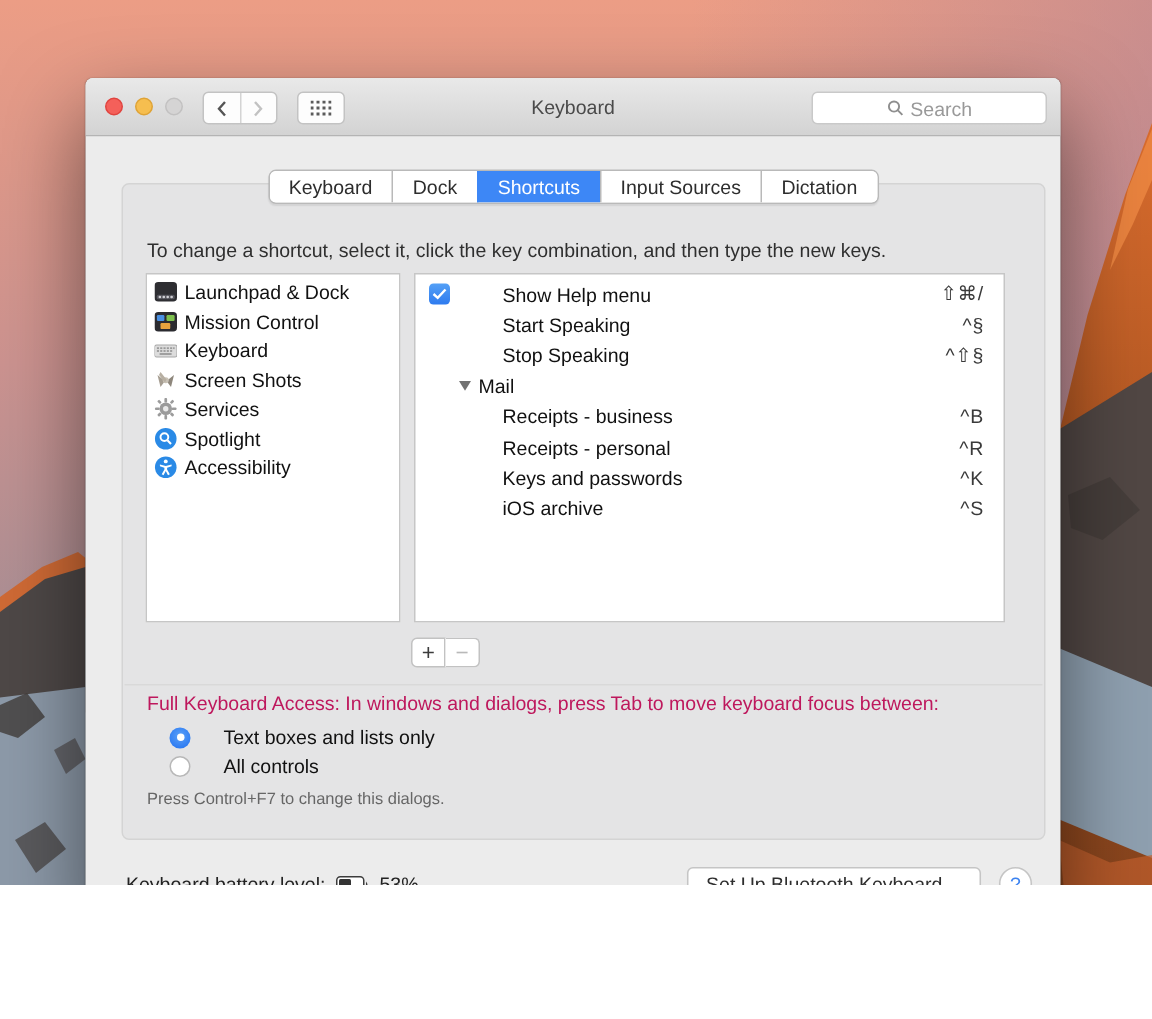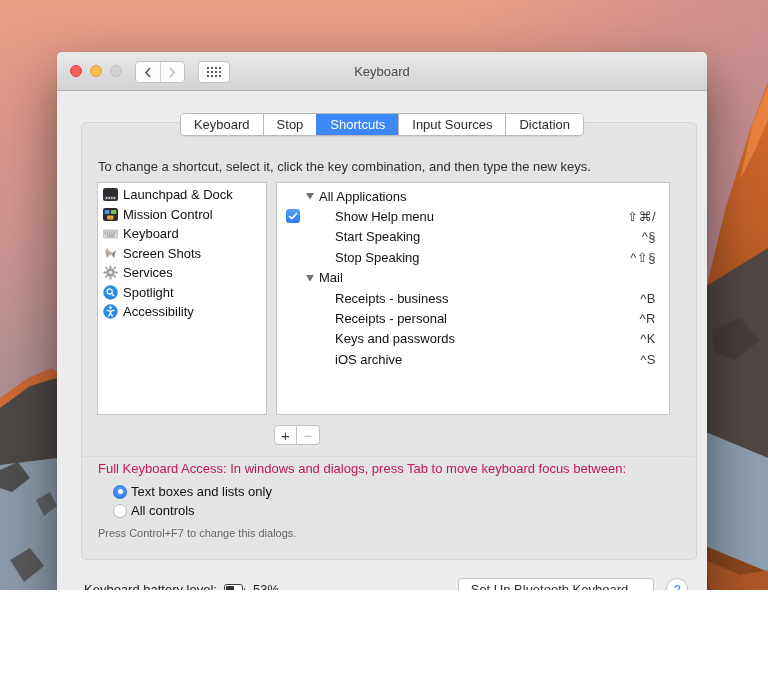--- a/index.html
+++ b/index.html
@@ -59,21 +59,21 @@
     background:linear-gradient(#54a0f6,#2e7bef);display:flex;align-items:center;justify-content:center;}
 
   .plusminus{position:absolute;left:192px;top:302px;display:flex;}
   .pmbtn{width:23px;height:20px;background:#fff;border:1px solid #c2c2c2;box-sizing:border-box;
     display:flex;align-items:center;justify-content:center;font-size:15px;line-height:1;}
   .pmbtn.add{border-radius:4px 0 0 4px;color:#3c3c3c;}
   .pmbtn.rem{border-radius:0 4px 4px 0;border-left:none;color:#b9b9b9;}
 
   .boxdivider{position:absolute;left:1px;top:333px;width:612px;height:1px;background:#d9d9d9;}
   .fka-head{position:absolute;left:16px;top:338px;font-size:13px;color:#be185d;}
-  .radiorow{position:absolute;left:31px;display:flex;align-items:center;gap:4px;font-size:13px;color:#111;}
+  .radiorow{position:absolute;left:31px;display:flex;align-items:center;gap:22px;font-size:13px;color:#111;}
   .radio{width:14px;height:14px;border-radius:50%;box-sizing:border-box;}
   .radio.on{background:radial-gradient(circle at 50% 40%,#5ba1f8,#1f6ff0);border:none;position:relative;}
   .radio.on::after{content:"";position:absolute;left:4.5px;top:4.5px;width:5px;height:5px;border-radius:50%;background:#fff;}
   .radio.off{background:#fff;border:1px solid #b8b8b8;}
   .fka-note{position:absolute;left:16px;top:404px;font-size:11px;color:#666;}
 
   
   .footer-label{position:absolute;left:27px;top:530px;font-size:13px;color:#222;display:flex;align-items:center;gap:7px;}
   .setupbtn{position:absolute;left:401px;top:526px;width:196px;height:22px;background:#fff;
     border:1px solid #c5c5c5;border-radius:4px;box-sizing:border-box;display:flex;align-items:center;
@@ -163,26 +163,33 @@
               <rect x="4" y="4" width="2" height="2"></rect>
               <rect x="8" y="4" width="2" height="2"></rect>
               <rect x="12" y="4" width="2" height="2"></rect>
             <rect x="0" y="8" width="2" height="2"></rect>
               <rect x="4" y="8" width="2" height="2"></rect>
               <rect x="8" y="8" width="2" height="2"></rect>
               <rect x="12" y="8" width="2" height="2"></rect>
           </g>
         </svg>
       </div>
+      <div class="searchfield">
+        <svg width="12" height="12" viewBox="0 0 12 12">
+          <circle cx="5" cy="5" r="3.4" fill="none" stroke="#8f8f8f" stroke-width="1.3"></circle>
+          <line x1="7.6" y1="7.6" x2="10.6" y2="10.6" stroke="#8f8f8f" stroke-width="1.3"></line>
+        </svg>
+        <span>Search</span>
+      </div>
     </div>
 
     <div class="tabs">
       <div class="tabwrap">
         <div class="tab">Keyboard</div>
-        <div class="tab">Stop</div>
+        <div class="tab">Dock</div>
         <div class="tab sel">Shortcuts</div>
         <div class="tab">Input Sources</div>
         <div class="tab">Dictation</div>
       </div>
     </div>
 
     <div class="groupbox">
       <div class="instruction">To change a shortcut, select it, click the key combination, and then type the new keys.</div>
 
       <div class="listbox leftlist">
@@ -278,26 +285,20 @@
                 <circle cx="7.5" cy="7.5" r="7.2" fill="#2a8ae6"></circle>
                 <circle cx="7.5" cy="3.6" r="1.3" fill="#fff"></circle>
                 <path d="M3.6 5.6 L7.5 6.6 L11.4 5.6 L11.4 6.8 L8.4 7.8 L8.4 9 L10.2 12.2 L9 12.9 L7.5 10 L6 12.9 L4.8 12.2 L6.6 9 L6.6 7.8 L3.6 6.8 Z" fill="#fff"></path>
               </svg>
           </span>
           <span>Accessibility</span>
         </div>
       </div>
 
       <div class="listbox rightlist">
-        <div class="trow group">
-          <svg class="tri" width="8" height="7" viewBox="0 0 8 7">
-              <polygon points="0,0 8,0 4,6.5" fill="#727272"></polygon>
-            </svg>
-          <span class="glabel">All Applications</span>
-        </div>
         <div class="trow item">
           <span class="cbx">
             <svg width="10" height="8" viewBox="0 0 10 8">
                 <polyline points="1,4 3.8,6.6 9,1" fill="none" stroke="#fff" stroke-width="1.6"></polyline>
               </svg>
           </span>
           <span class="ilabel">Show Help menu</span>
           <span class="keys">⇧⌘/</span>
         </div>
         <div class="trow item">

